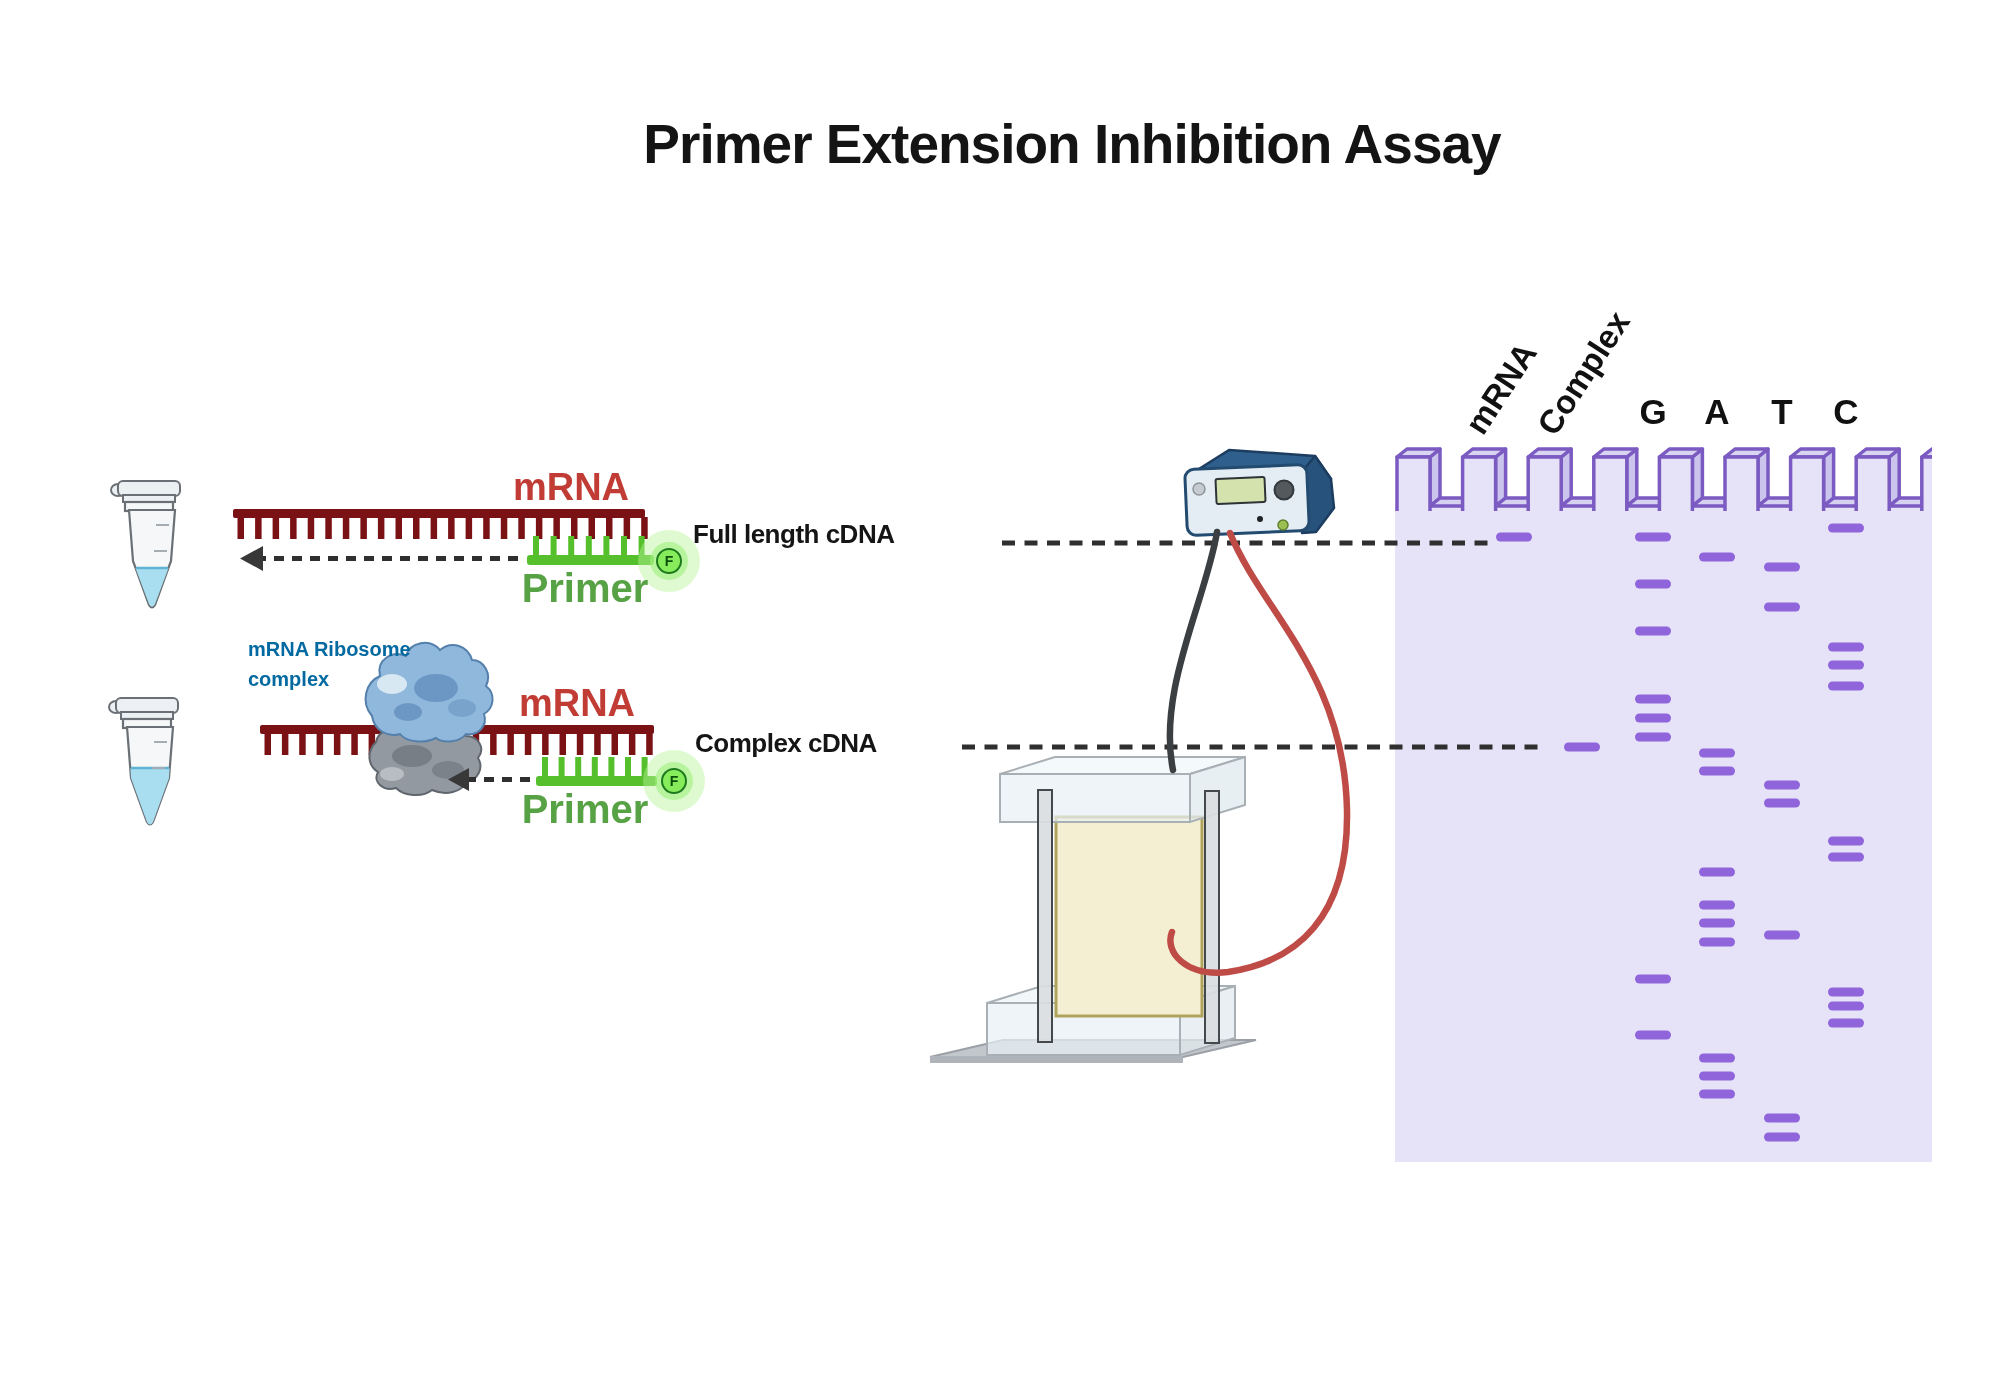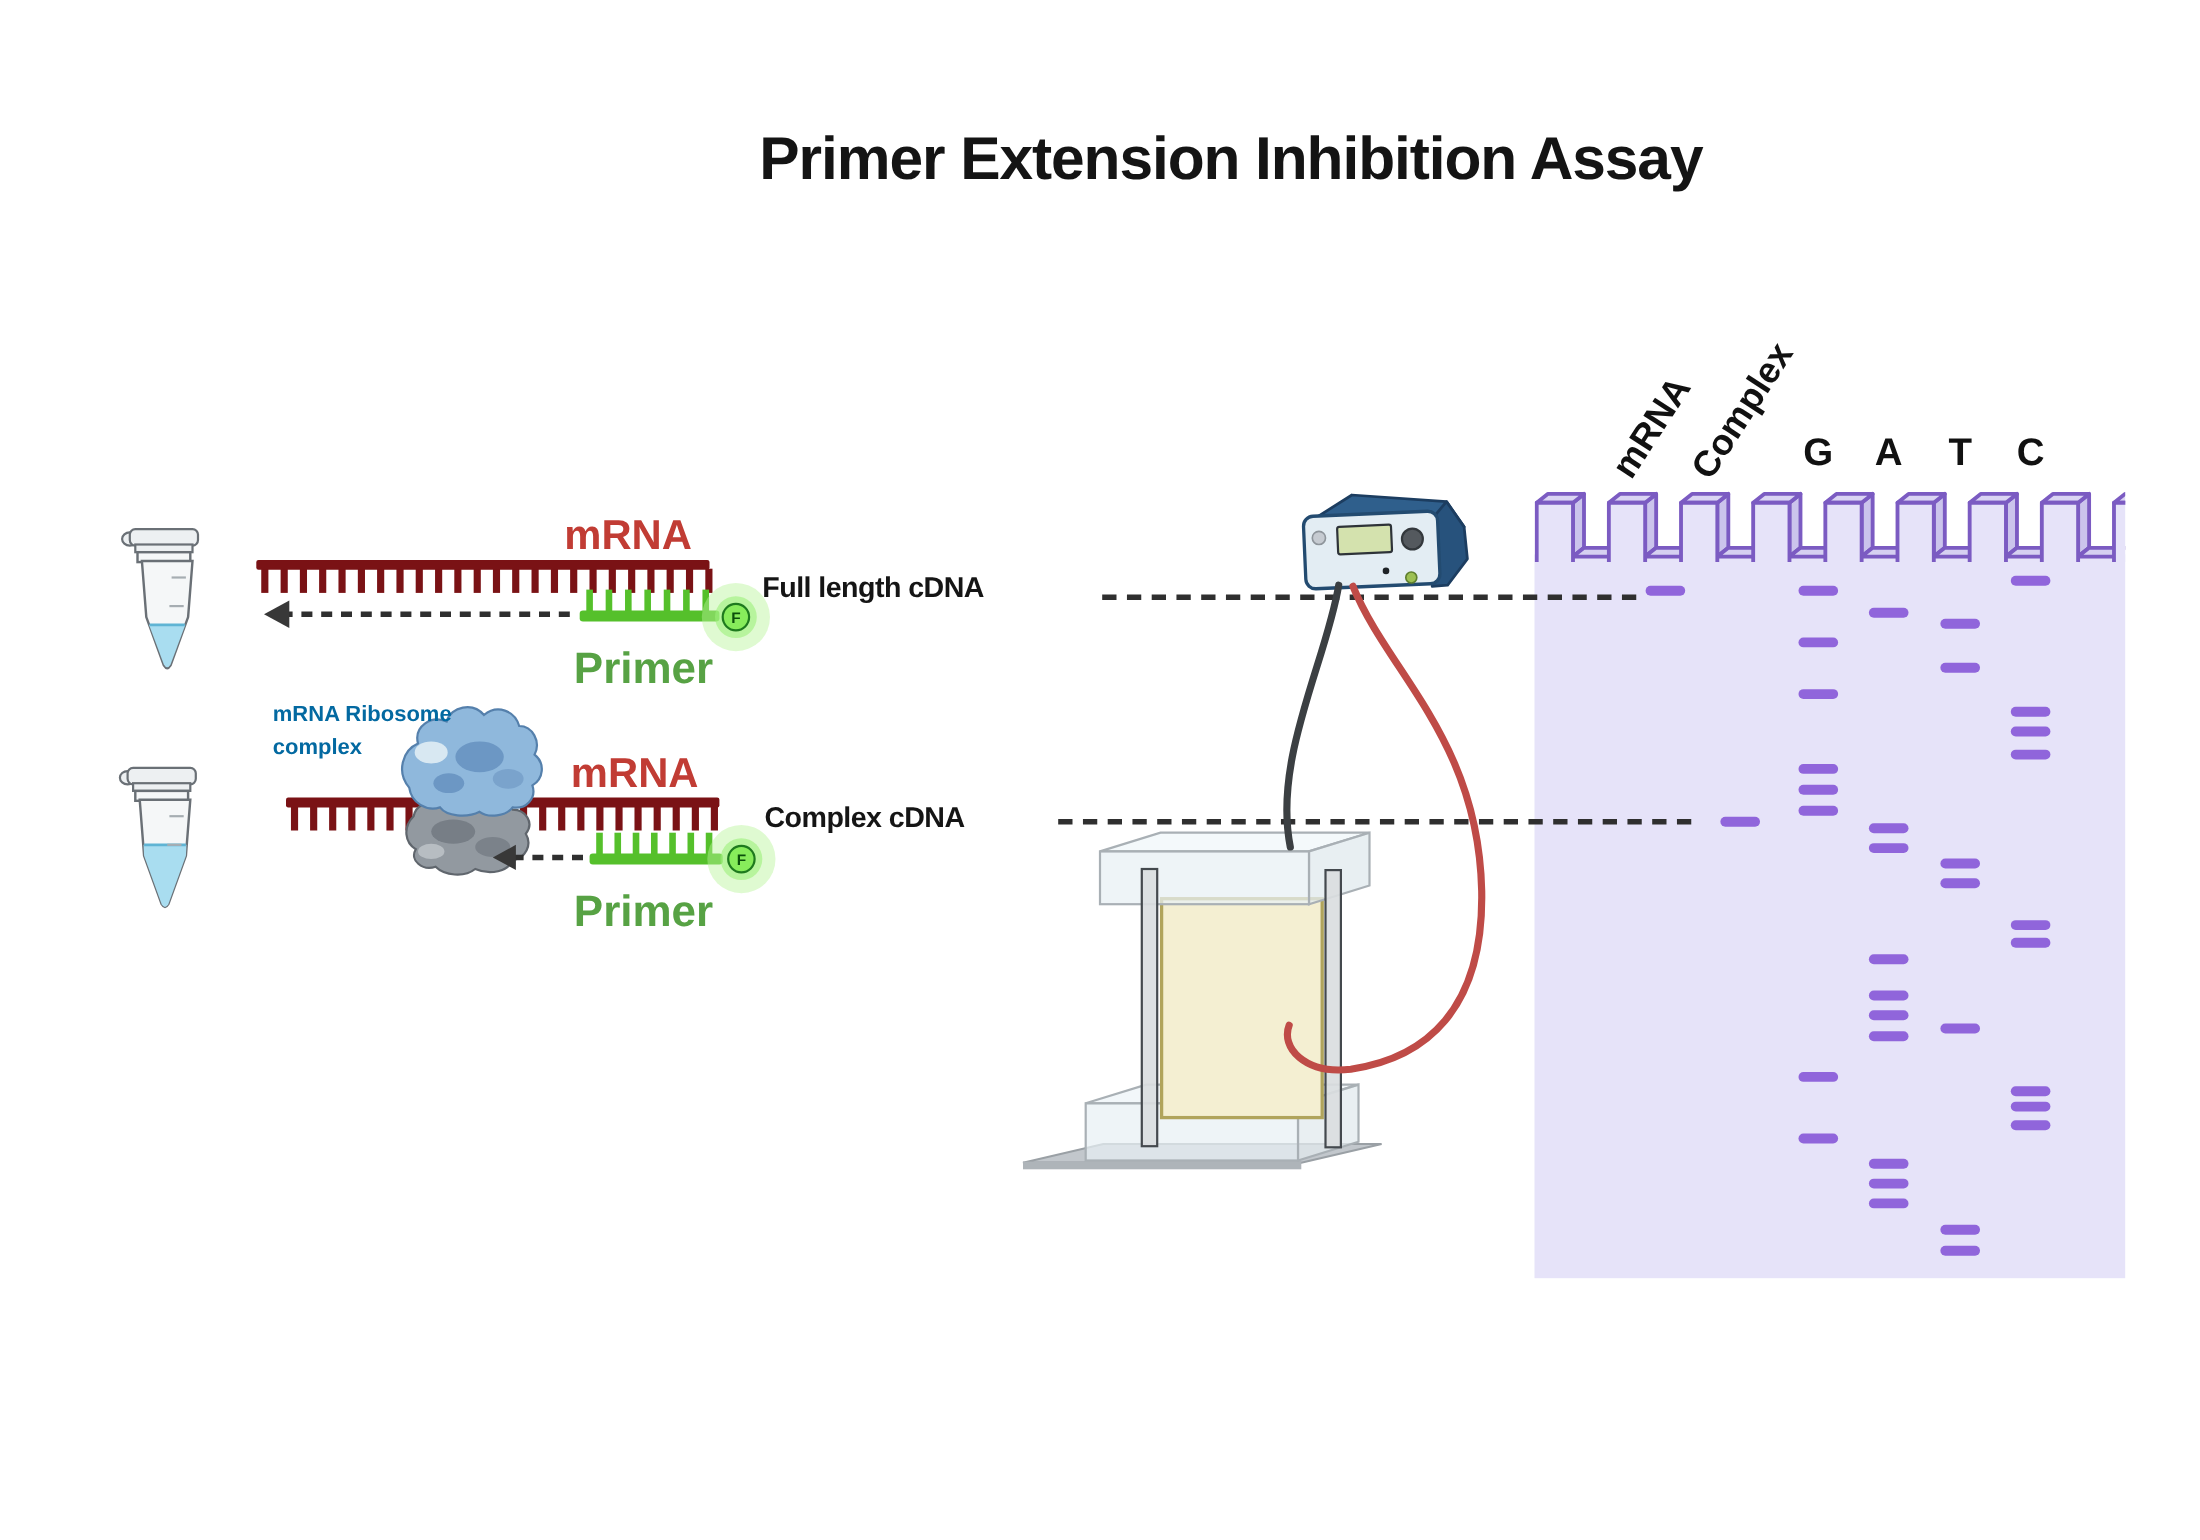--- a/index.html
+++ b/index.html
@@ -1,23 +1,23 @@
 <!DOCTYPE html>
 <html><head>
 <meta charset="utf-8">
 <style>
   html,body{margin:0;padding:0;background:#fff;}
   .canvas{position:relative;width:2000px;height:1400px;background:#ffffff;overflow:hidden;
           font-family:"Liberation Sans",sans-serif;}
   .canvas svg{position:absolute;left:0;top:0;z-index:1;}
   .txt{position:absolute;z-index:2;white-space:nowrap;}
   #title{left:1072px;top:112px;transform:translateX(-50%);font-size:55px;font-weight:800;
-         color:#141414;letter-spacing:-1px;margin-left:47px;}
+         color:#141414;letter-spacing:-1px;}
   .s-mrna{font-size:38px;font-weight:800;color:var(--mrna-label);transform:translateX(-50%);}
-  .s-primer{font-size:40px;font-weight:800;color:var(--primer-label);transform:translateX(-50%);margin-top:20px;}
+  .s-primer{font-size:40px;font-weight:800;color:var(--primer-label);transform:translateX(-50%);}
   .annot{font-size:26px;font-weight:700;color:#151515;letter-spacing:-0.5px;}
   .complex-lbl{left:248px;top:634px;font-size:20px;font-weight:700;color:#0369a1;line-height:1.5;}
   .f-letter{font-size:14px;font-weight:700;color:#0B4F0B;transform:translate(-50%,-50%);z-index:3;}
   .lane-lbl{font-size:35px;font-weight:700;color:#111;}
   .lane-rot{transform:rotate(-57deg);transform-origin:0 100%;height:36px;font-size:33px;}
   .lane-c{transform:translateX(-50%);}
   
   .backbone{fill:var(--mrna-strand);}
   .primer-fill{fill:var(--primer-strand);}
   .dashline{stroke:var(--dash);stroke-width:5;stroke-dasharray:13 9.5;fill:none;}

